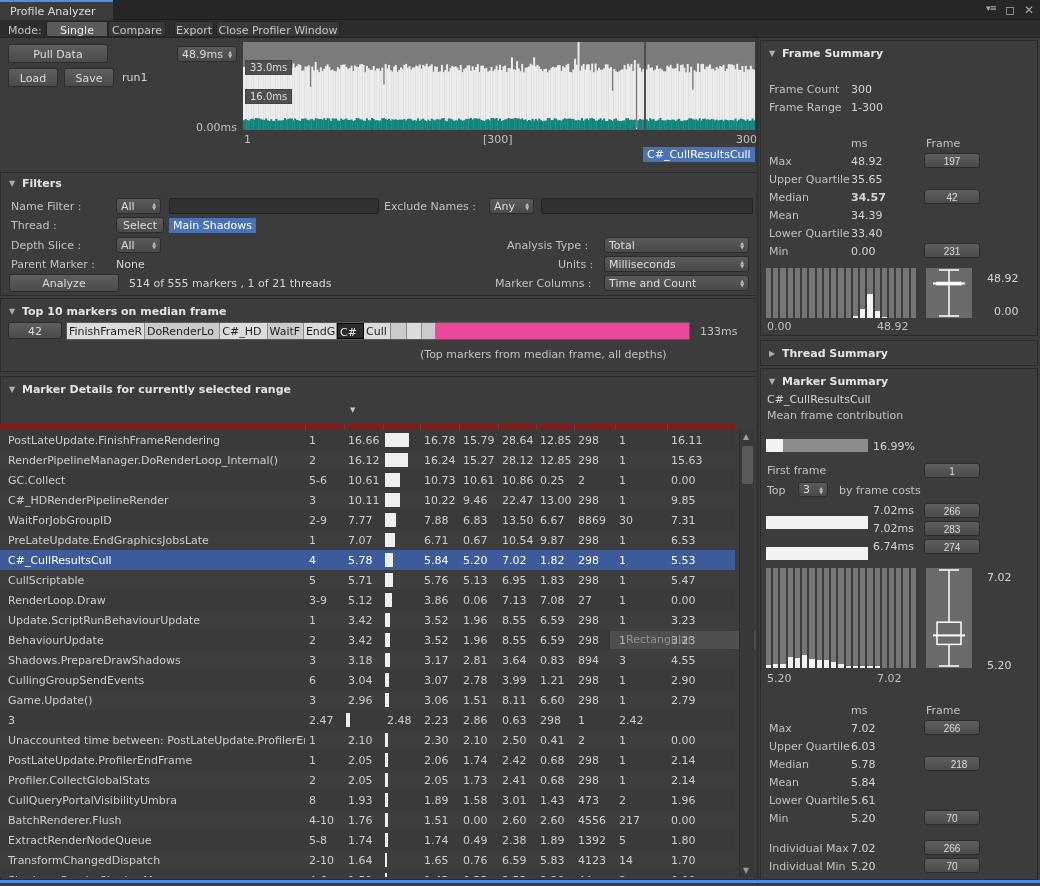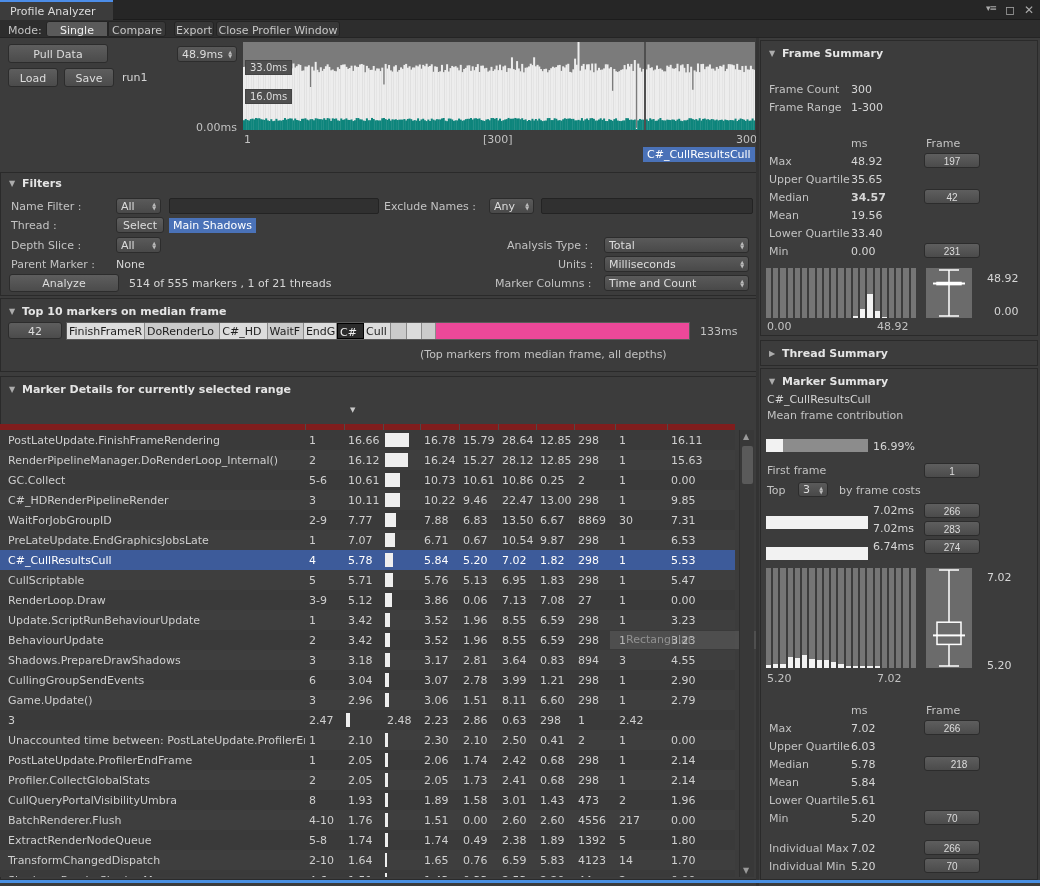--- a/index.html
+++ b/index.html
@@ -1176,21 +1176,21 @@
     <div id="frame-stats">
         <span class="abs lbl" style="left: 8px; top: 114px;">Max</span>
         <span class="abs statms" style="left: 90px; top: 114px;">48.92</span>
         <button class="btn minibtn" style="left: 163px; top: 112px;">197</button>
         <span class="abs lbl" style="left: 8px; top: 132px;">Upper Quartile</span>
         <span class="abs statms" style="left: 90px; top: 132px;">35.65</span>
         <span class="abs lbl" style="left: 8px; top: 150px;">Median</span>
         <span class="abs statms" style="left: 90px; top: 150px; font-weight: bold;">34.57</span>
         <button class="btn minibtn" style="left: 163px; top: 148px;">42</button>
         <span class="abs lbl" style="left: 8px; top: 168px;">Mean</span>
-        <span class="abs statms" style="left: 90px; top: 168px;">19.56</span>
+        <span class="abs statms" style="left: 90px; top: 168px;">34.39</span>
         <span class="abs lbl" style="left: 8px; top: 186px;">Lower Quartile</span>
         <span class="abs statms" style="left: 90px; top: 186px;">33.40</span>
         <span class="abs lbl" style="left: 8px; top: 204px;">Min</span>
         <span class="abs statms" style="left: 90px; top: 204px;">0.00</span>
         <button class="btn minibtn" style="left: 163px; top: 202px;">231</button>
       </div>
     <div class="hist abs" id="frame-hist" style="left:5px;top:227px;width:152px;height:50px;">
         <div class="hcol">
           <div class="fill" style="height: 0%;"></div>
         </div>

